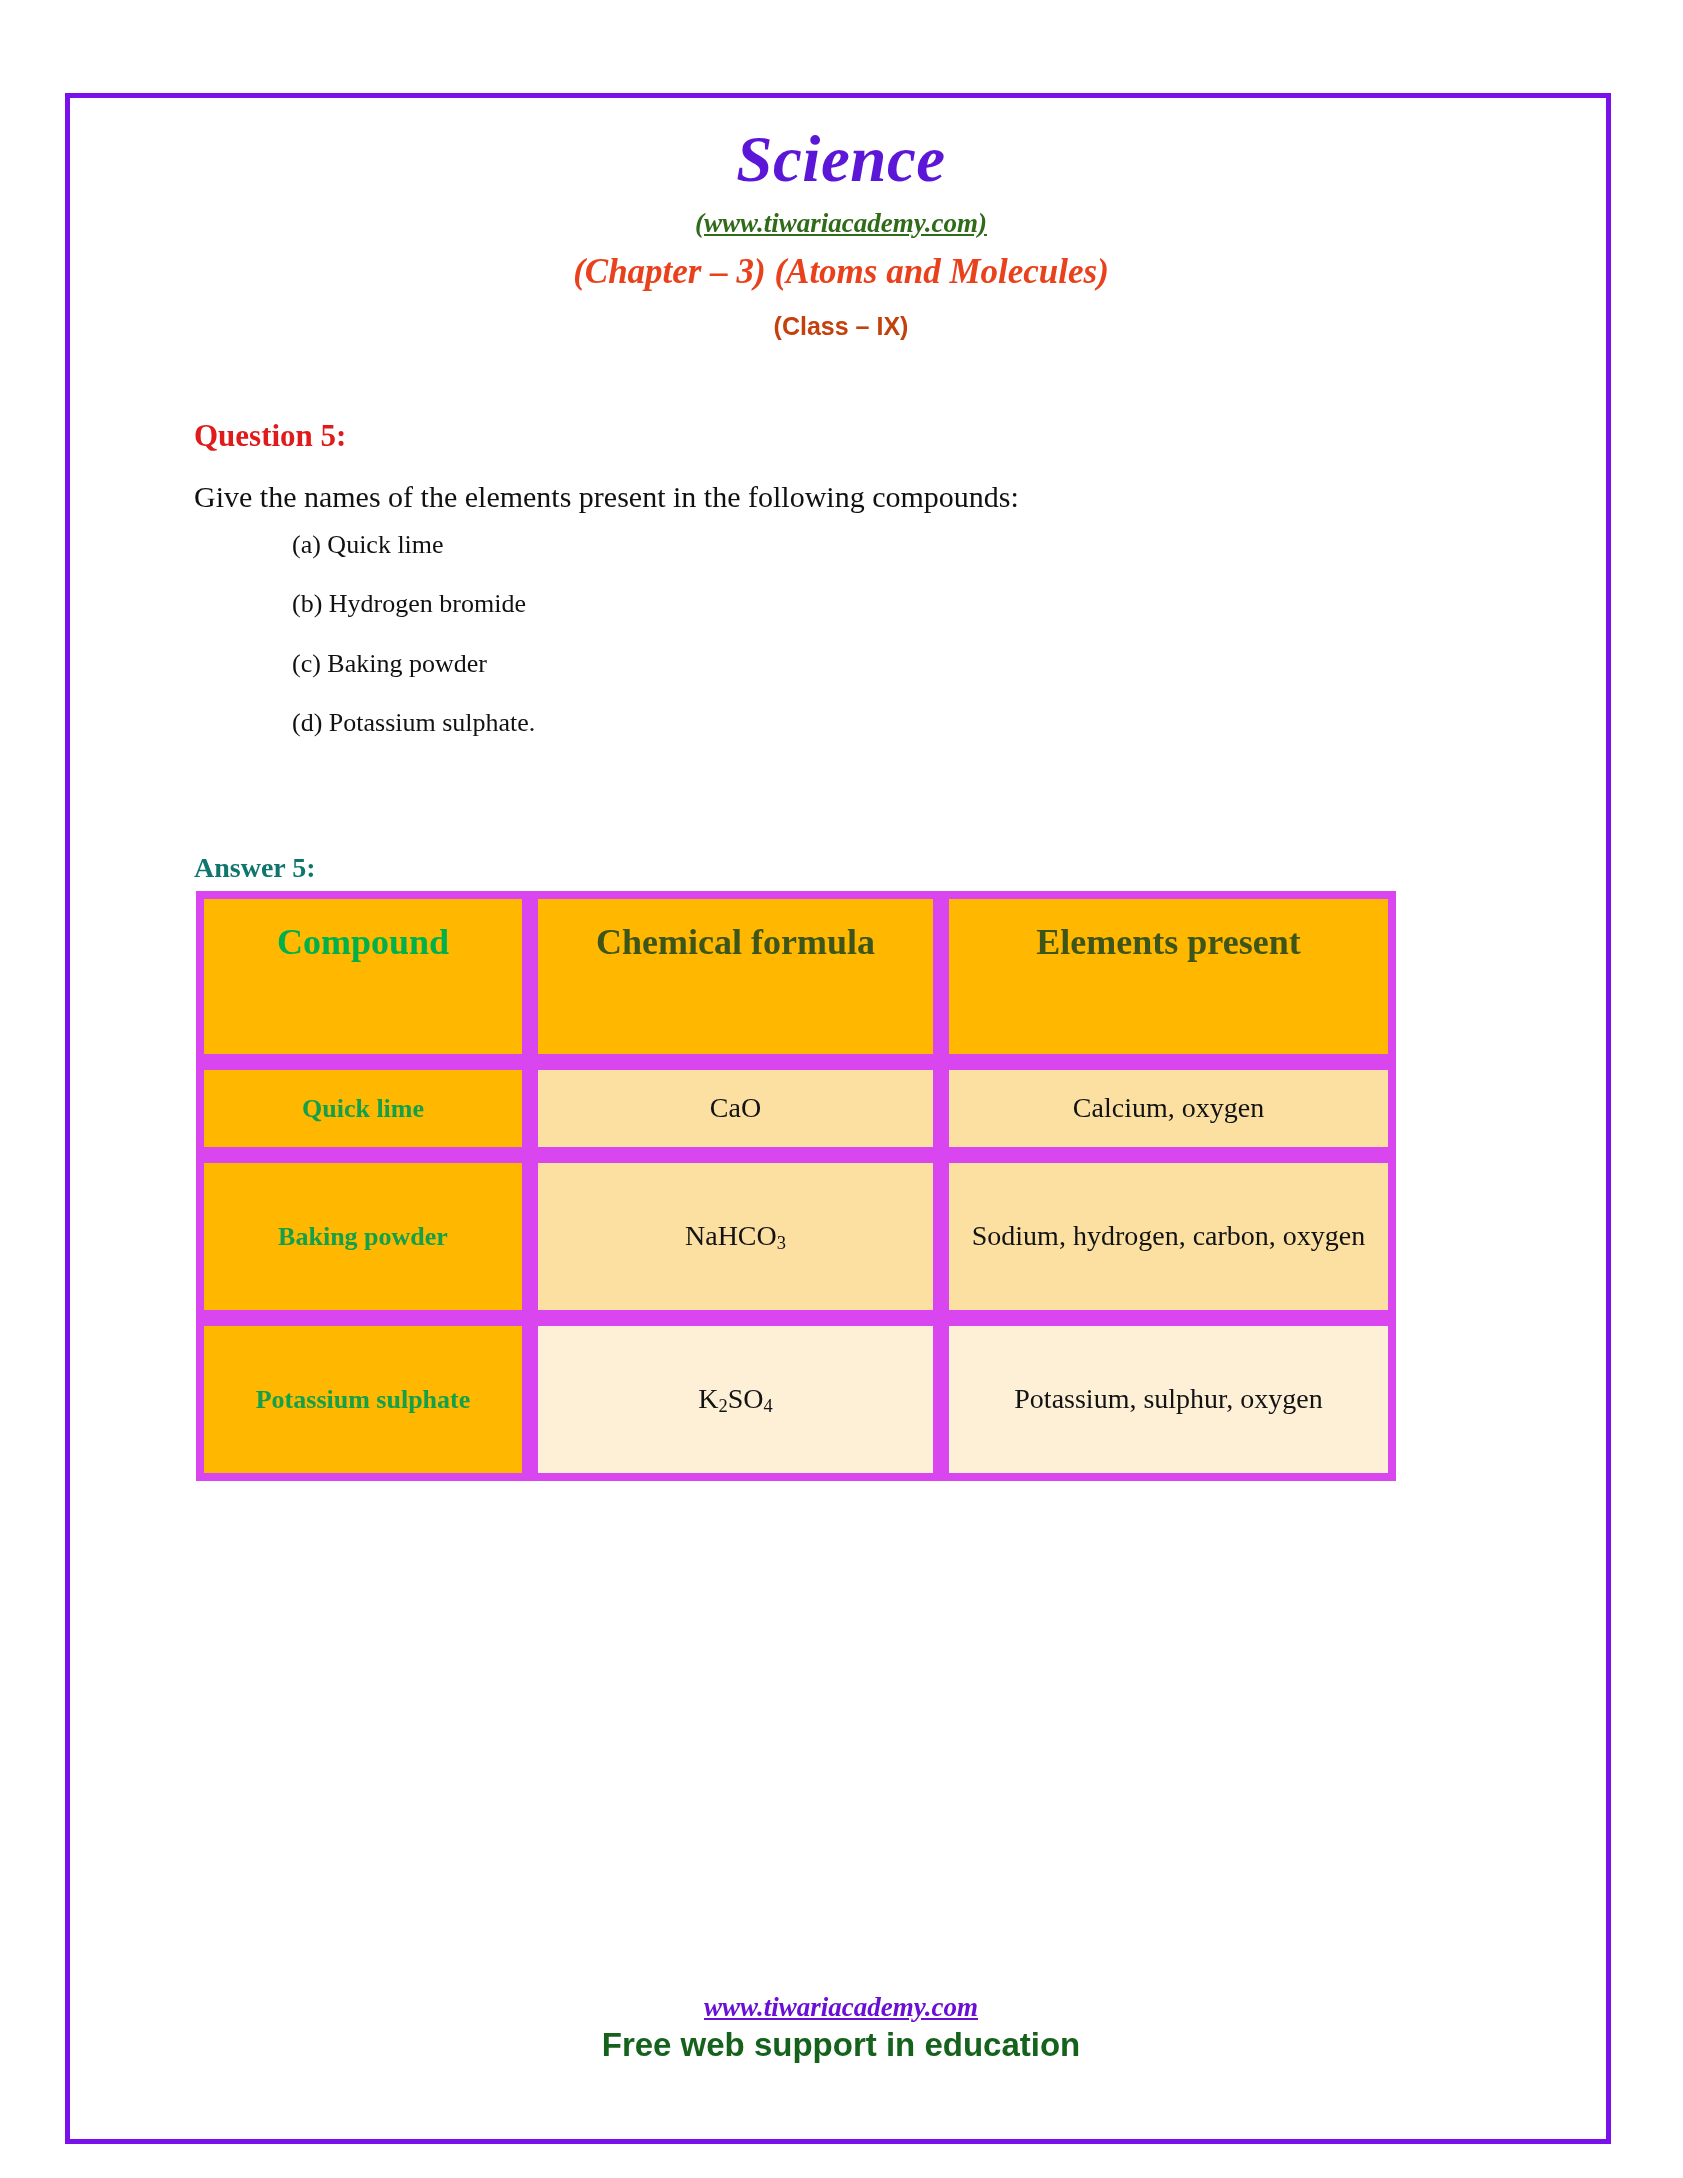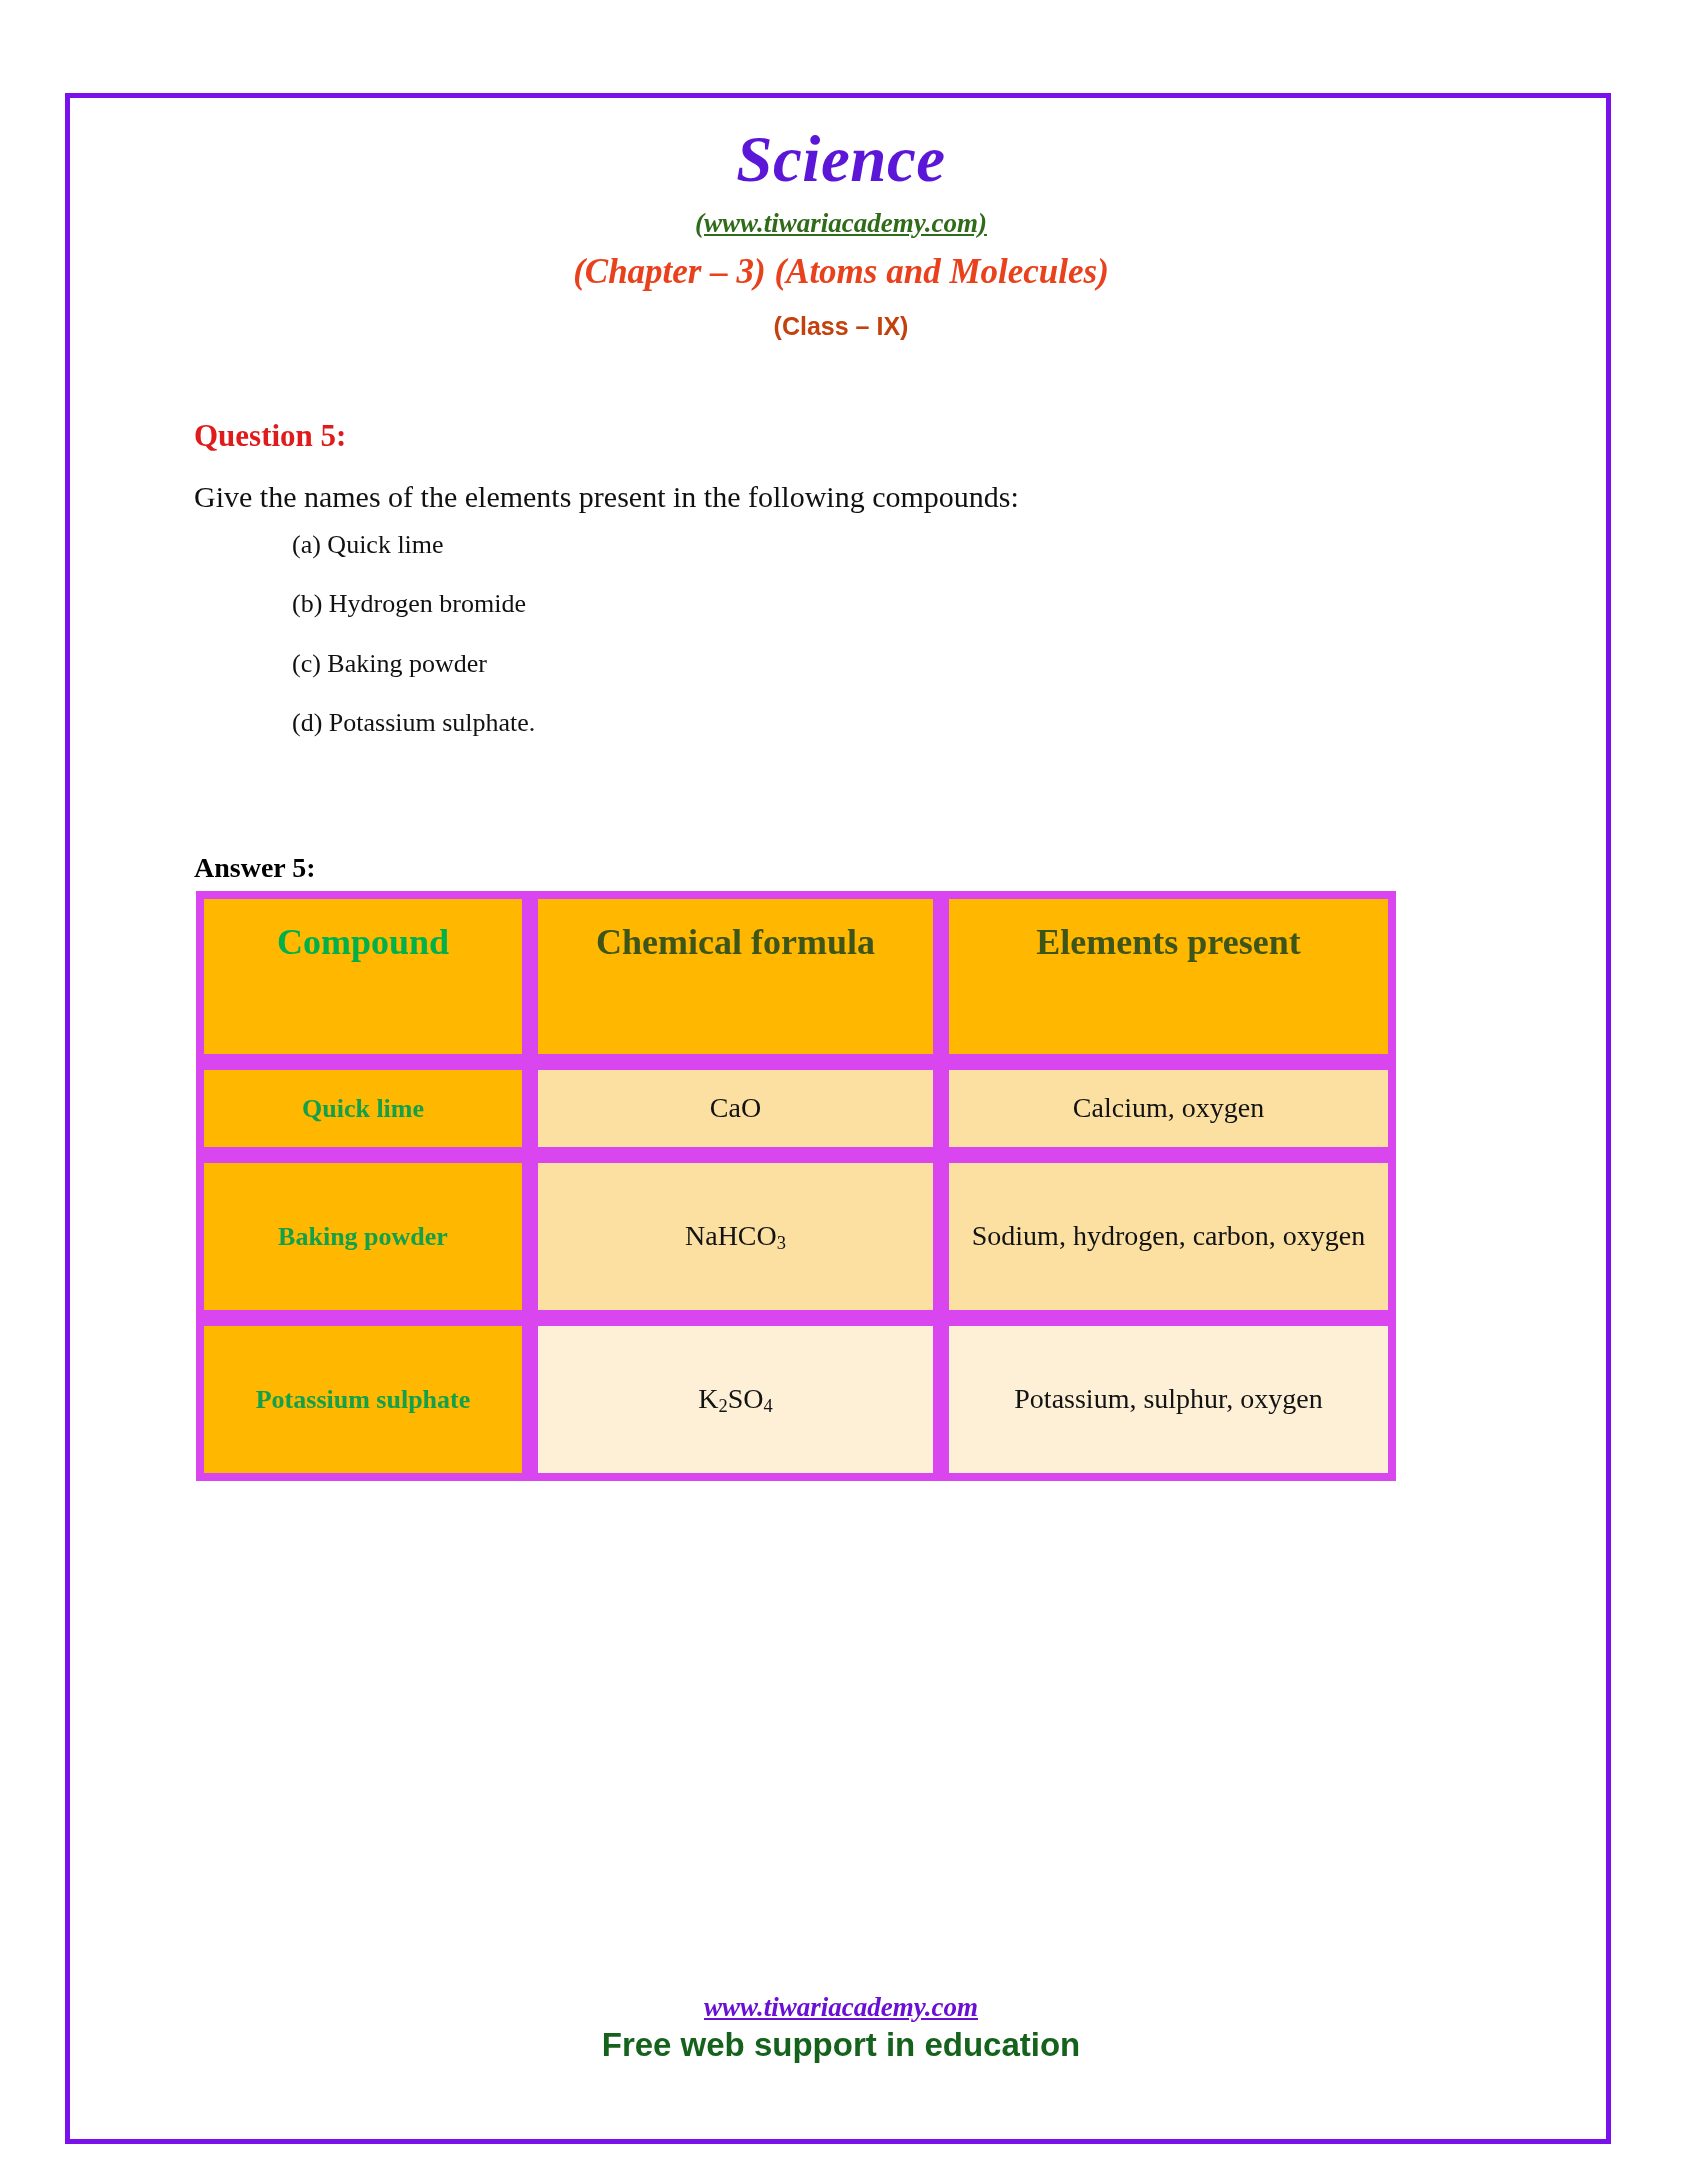--- a/index.html
+++ b/index.html
@@ -103,21 +103,21 @@
     line-height: 1;
   }
 
   
   #a-label {
     position: absolute;
     left: 194px;
     top: 822px;
     font-size: 28px;
     font-weight: bold;
-    color: #000000;
+    color: #0f766e;
     line-height: 1;
   }
 
   
   #tbl {
     position: absolute;
     left: 196px;
     top: 859px;
     width: 1200px;
     border-collapse: separate;

